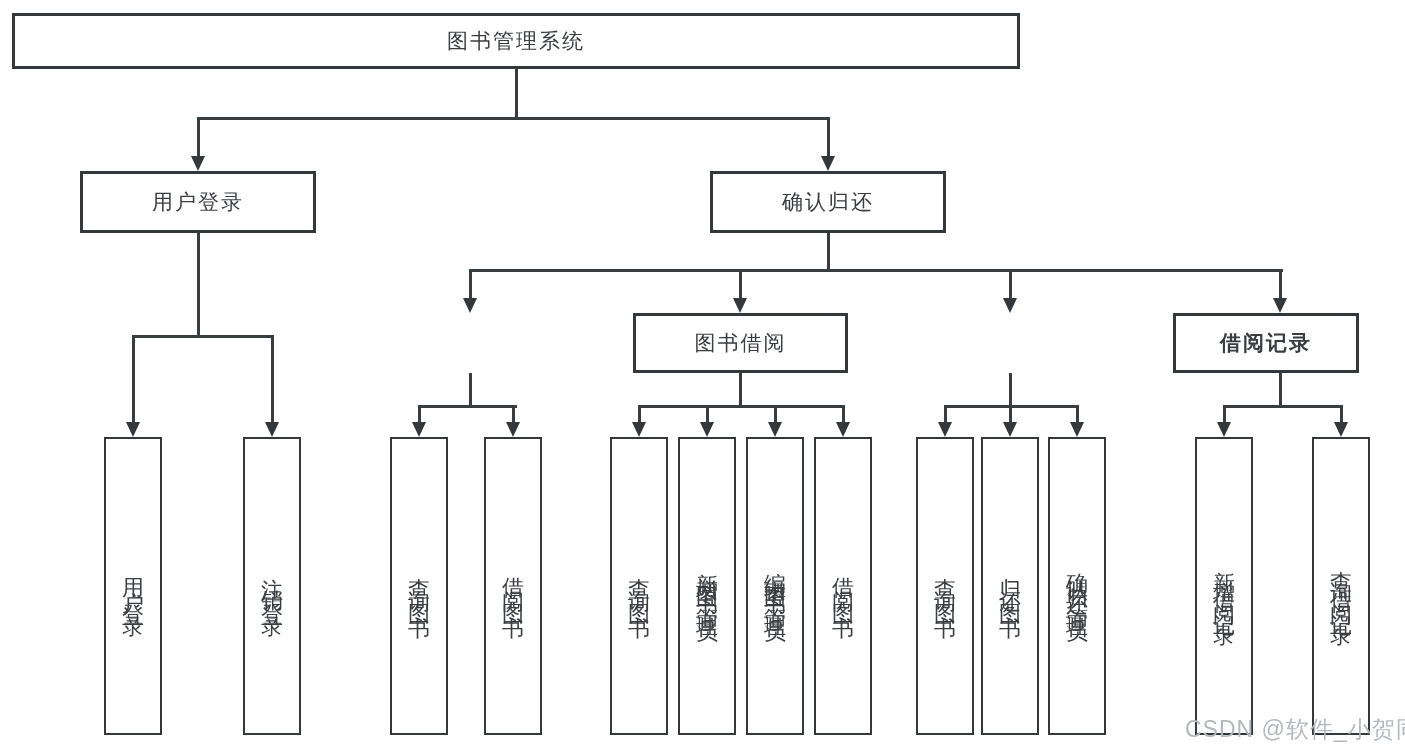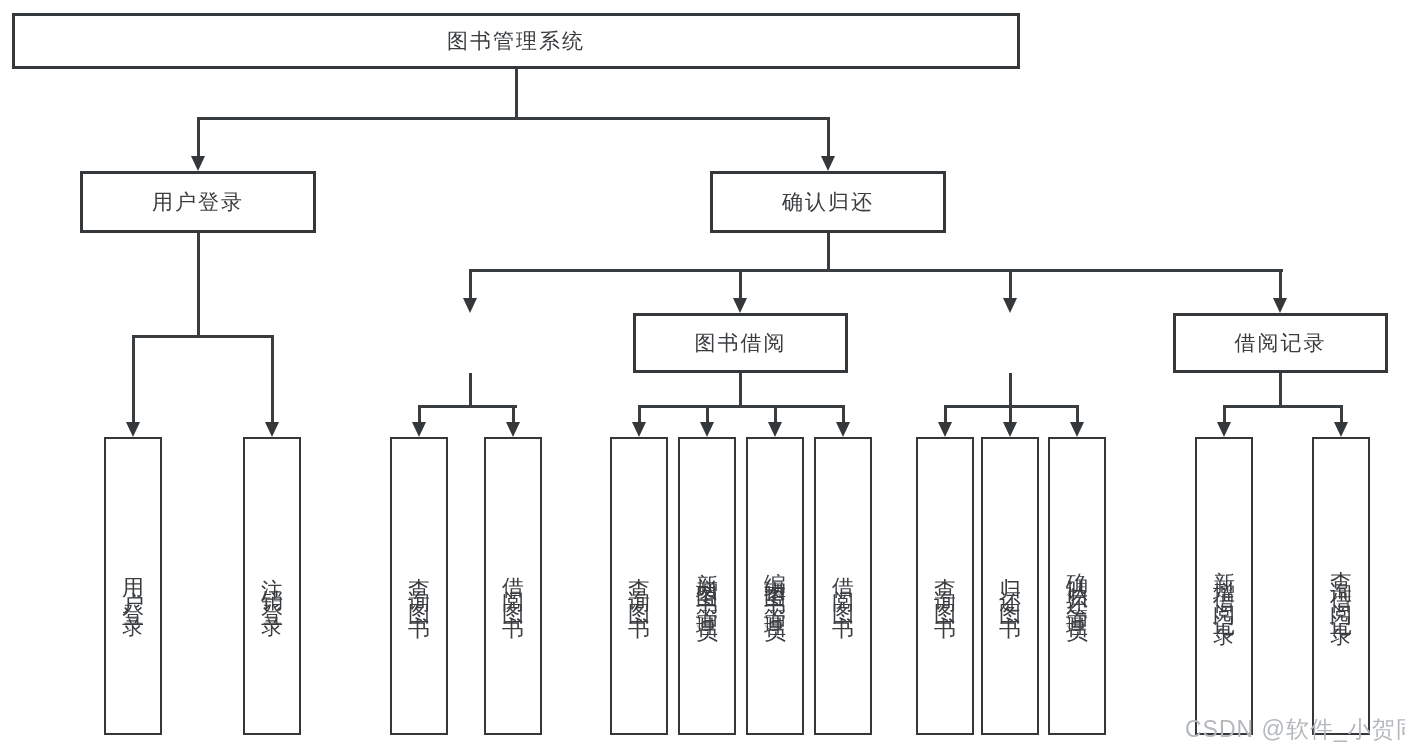--- a/index.html
+++ b/index.html
@@ -88,21 +88,21 @@
   <div class="arrow" style="left:1217px;top:422px;"></div>
   <div class="vline" style="left:1339.5px;top:405px;height:18px;"></div>
   <div class="arrow" style="left:1334px;top:422px;"></div>
 
   <div class="node" style="left:12px;top:13px;width:1008px;height:56px;">图书管理系统</div>
 
   <div class="node" style="left:80px;top:171px;width:236px;height:62px;">用户登录</div>
   <div class="node" style="left:710px;top:171px;width:236px;height:62px;">确认归还</div>
 
   <div class="node" style="left:633px;top:313px;width:215px;height:60px;">图书借阅</div>
-  <div class="node" style="left:1173px;top:313px;width:215px;height:60px;">借阅记录</div>
+  <div class="node" style="left:1173px;top:313px;width:186px;height:60px;font-weight:bold;">借阅记录</div>
 
   <div class="node thin vnode" style="left:104px;top:437px;width:58px;height:298px;">用户登录</div>
   <div class="node thin vnode" style="left:243px;top:437px;width:58px;height:298px;">注销登录</div>
 
   <div class="node thin vnode" style="left:390px;top:437px;width:58px;height:298px;">查询图书</div>
   <div class="node thin vnode" style="left:484px;top:437px;width:58px;height:298px;">借阅图书</div>
 
   <div class="node thin vnode" style="left:610px;top:437px;width:58px;height:298px;">查询图书</div>
   <div class="node thin vnode long" style="left:678px;top:437px;width:58px;height:298px;">新增图书（管理员）</div>
   <div class="node thin vnode long" style="left:746px;top:437px;width:58px;height:298px;">编辑图书（管理员）</div>

